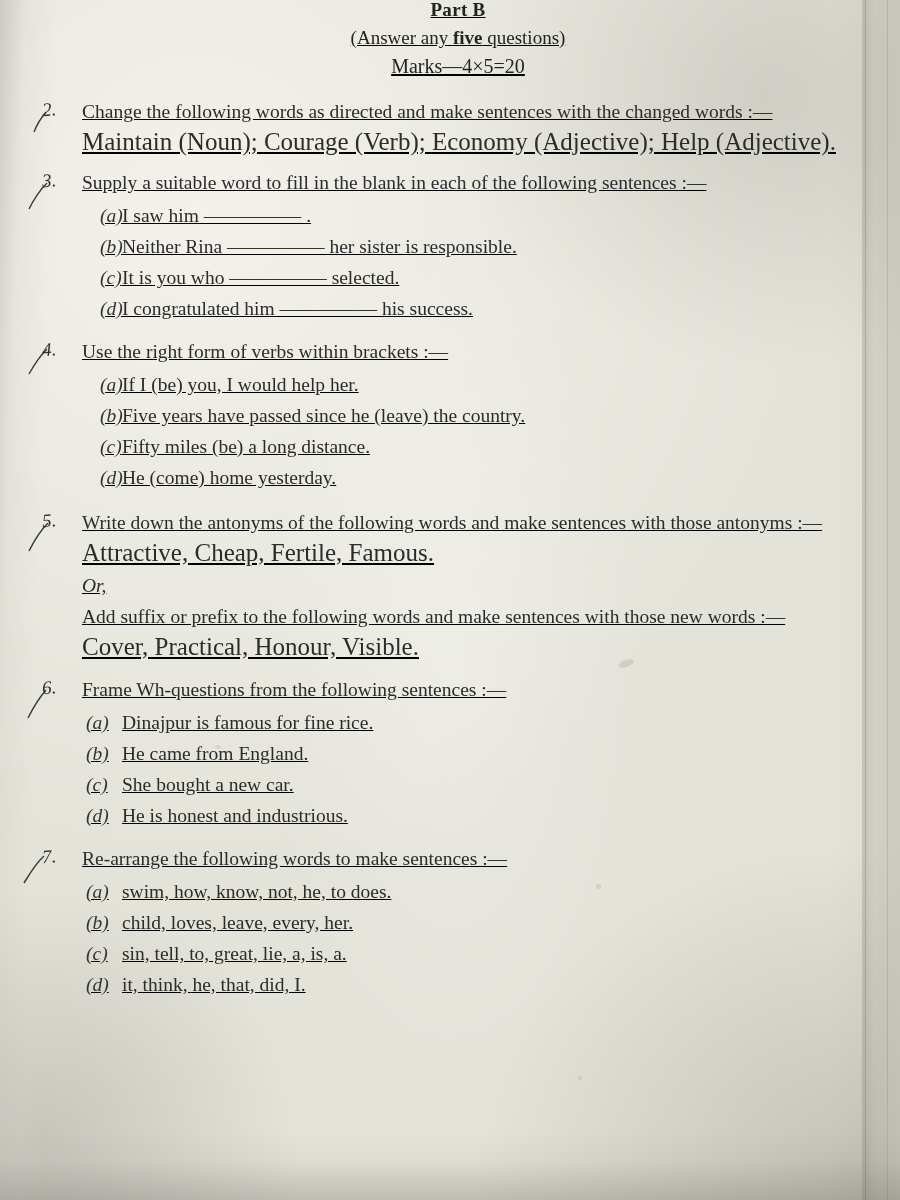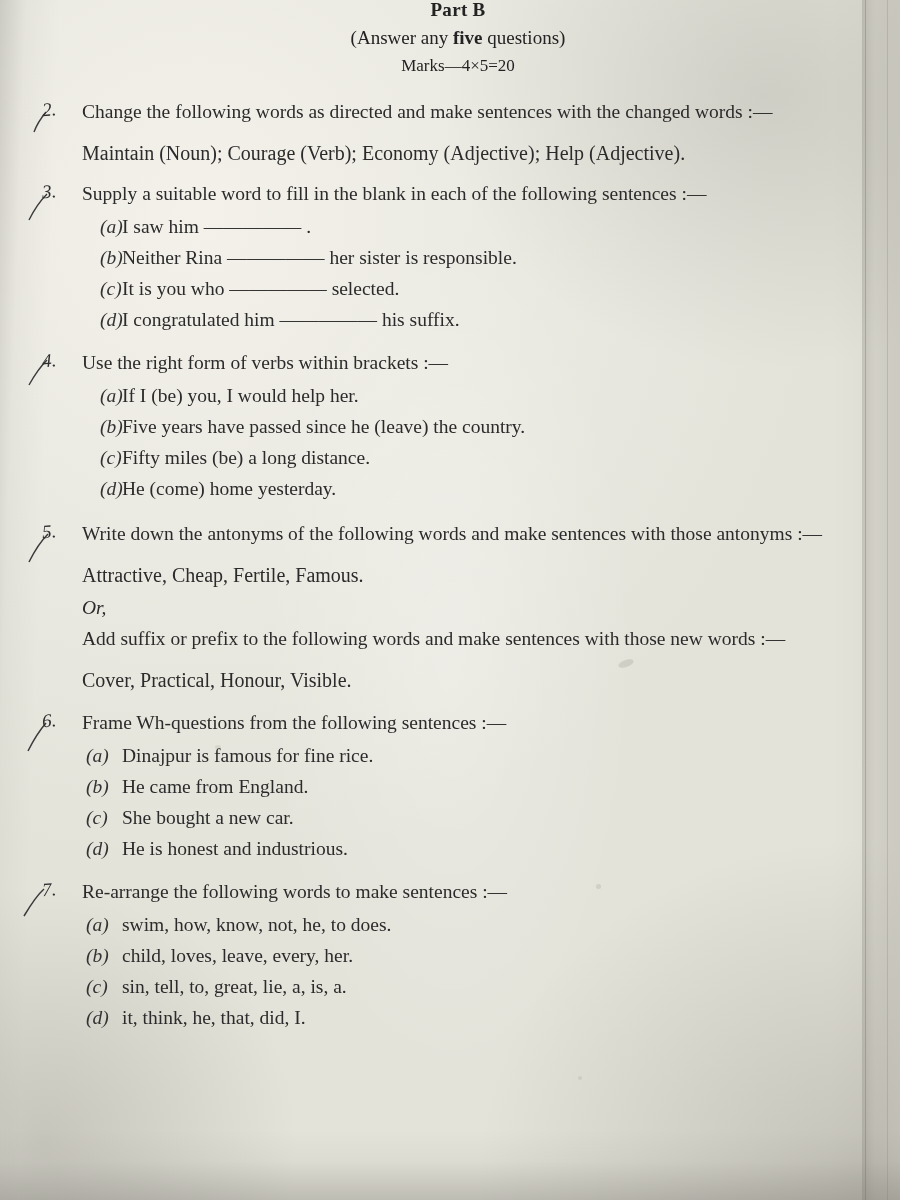--- a/index.html
+++ b/index.html
@@ -16,20 +16,21 @@
 
   
   .page {
     position: relative;
     width: 900px;
     height: 1200px;
     background:
       radial-gradient(ellipse 70% 55% at 22% 18%, #f3f1ea 0%, #ecebe3 45%, #e4e3da 100%),
       linear-gradient(105deg, #efeee7 0%, #e9e8e0 40%, #e2e1d8 70%, #d9d8cf 100%);
     overflow: hidden;
+    text-decoration: underline;
   }
   
   .shade-a {
     position: absolute; inset: 0;
     background:
       radial-gradient(ellipse 55% 35% at 85% 8%, rgba(120,118,110,0.20), rgba(120,118,110,0) 65%),
       radial-gradient(ellipse 40% 30% at 5% 95%, rgba(110,108,100,0.25), rgba(110,108,100,0) 70%),
       radial-gradient(ellipse 60% 40% at 95% 98%, rgba(120,118,108,0.30), rgba(120,118,108,0) 70%),
       radial-gradient(ellipse 30% 50% at 50% 55%, rgba(255,255,255,0.25), rgba(255,255,255,0) 70%);
     pointer-events: none;
@@ -97,21 +98,21 @@
     padding-top: 0px;
     line-height: 20px;
   }
   .hdr-sub {
     font-size: 19px;
     margin: 8px 0 0 0;
     line-height: 20px;
   }
   .hdr-sub b { font-weight: bold; }
   .hdr-marks {
-    font-size: 17px;
+    font-size: 20px;
     margin: 8px 0 0 0;
     line-height: 20px;
   }
 
   .qblock {
     position: relative;
     margin-top: 16px;
   }
   .qnum {
     position: absolute;
@@ -131,22 +132,22 @@
     line-height: 27px;
   }
   .just {
     text-align: justify;
     text-justify: inter-word;
   }
   .qlead {
     margin: 0;
   }
   .wordlist-plain {
-    margin: 15px 0 0 0;
-    font-size: 20px;
+    margin: 4px 0 0 0;
+    font-size: 25px;
     line-height: 26px;
   }
   ol.subs {
     list-style: none;
     margin: 4px 0 0 0;
     padding: 0;
   }
   ol.subs li {
     display: flex;
     align-items: baseline;
@@ -233,21 +234,21 @@
           <li>
               <span class="sub-lbl">(b)</span>
               <span class="sub-txt">Neither Rina ————— her sister is responsible.</span>
             </li>
           <li>
               <span class="sub-lbl">(c)</span>
               <span class="sub-txt">It is you who ————— selected.</span>
             </li>
           <li>
               <span class="sub-lbl">(d)</span>
-              <span class="sub-txt">I congratulated him ————— his suffix.</span>
+              <span class="sub-txt">I congratulated him ————— his success.</span>
             </li>
         </ol>
       </div>
     </div>
 
     <div class="qblock" style="margin-top:14px;">
       <div class="tick" style="left:-34px; top:8px;">
         <svg width="30" height="34" viewBox="0 0 30 34">
             <path d="M3 28 C8 19, 14 10, 21 3" stroke="#3a3a3a" stroke-width="1.4" fill="none"></path>
           </svg>

